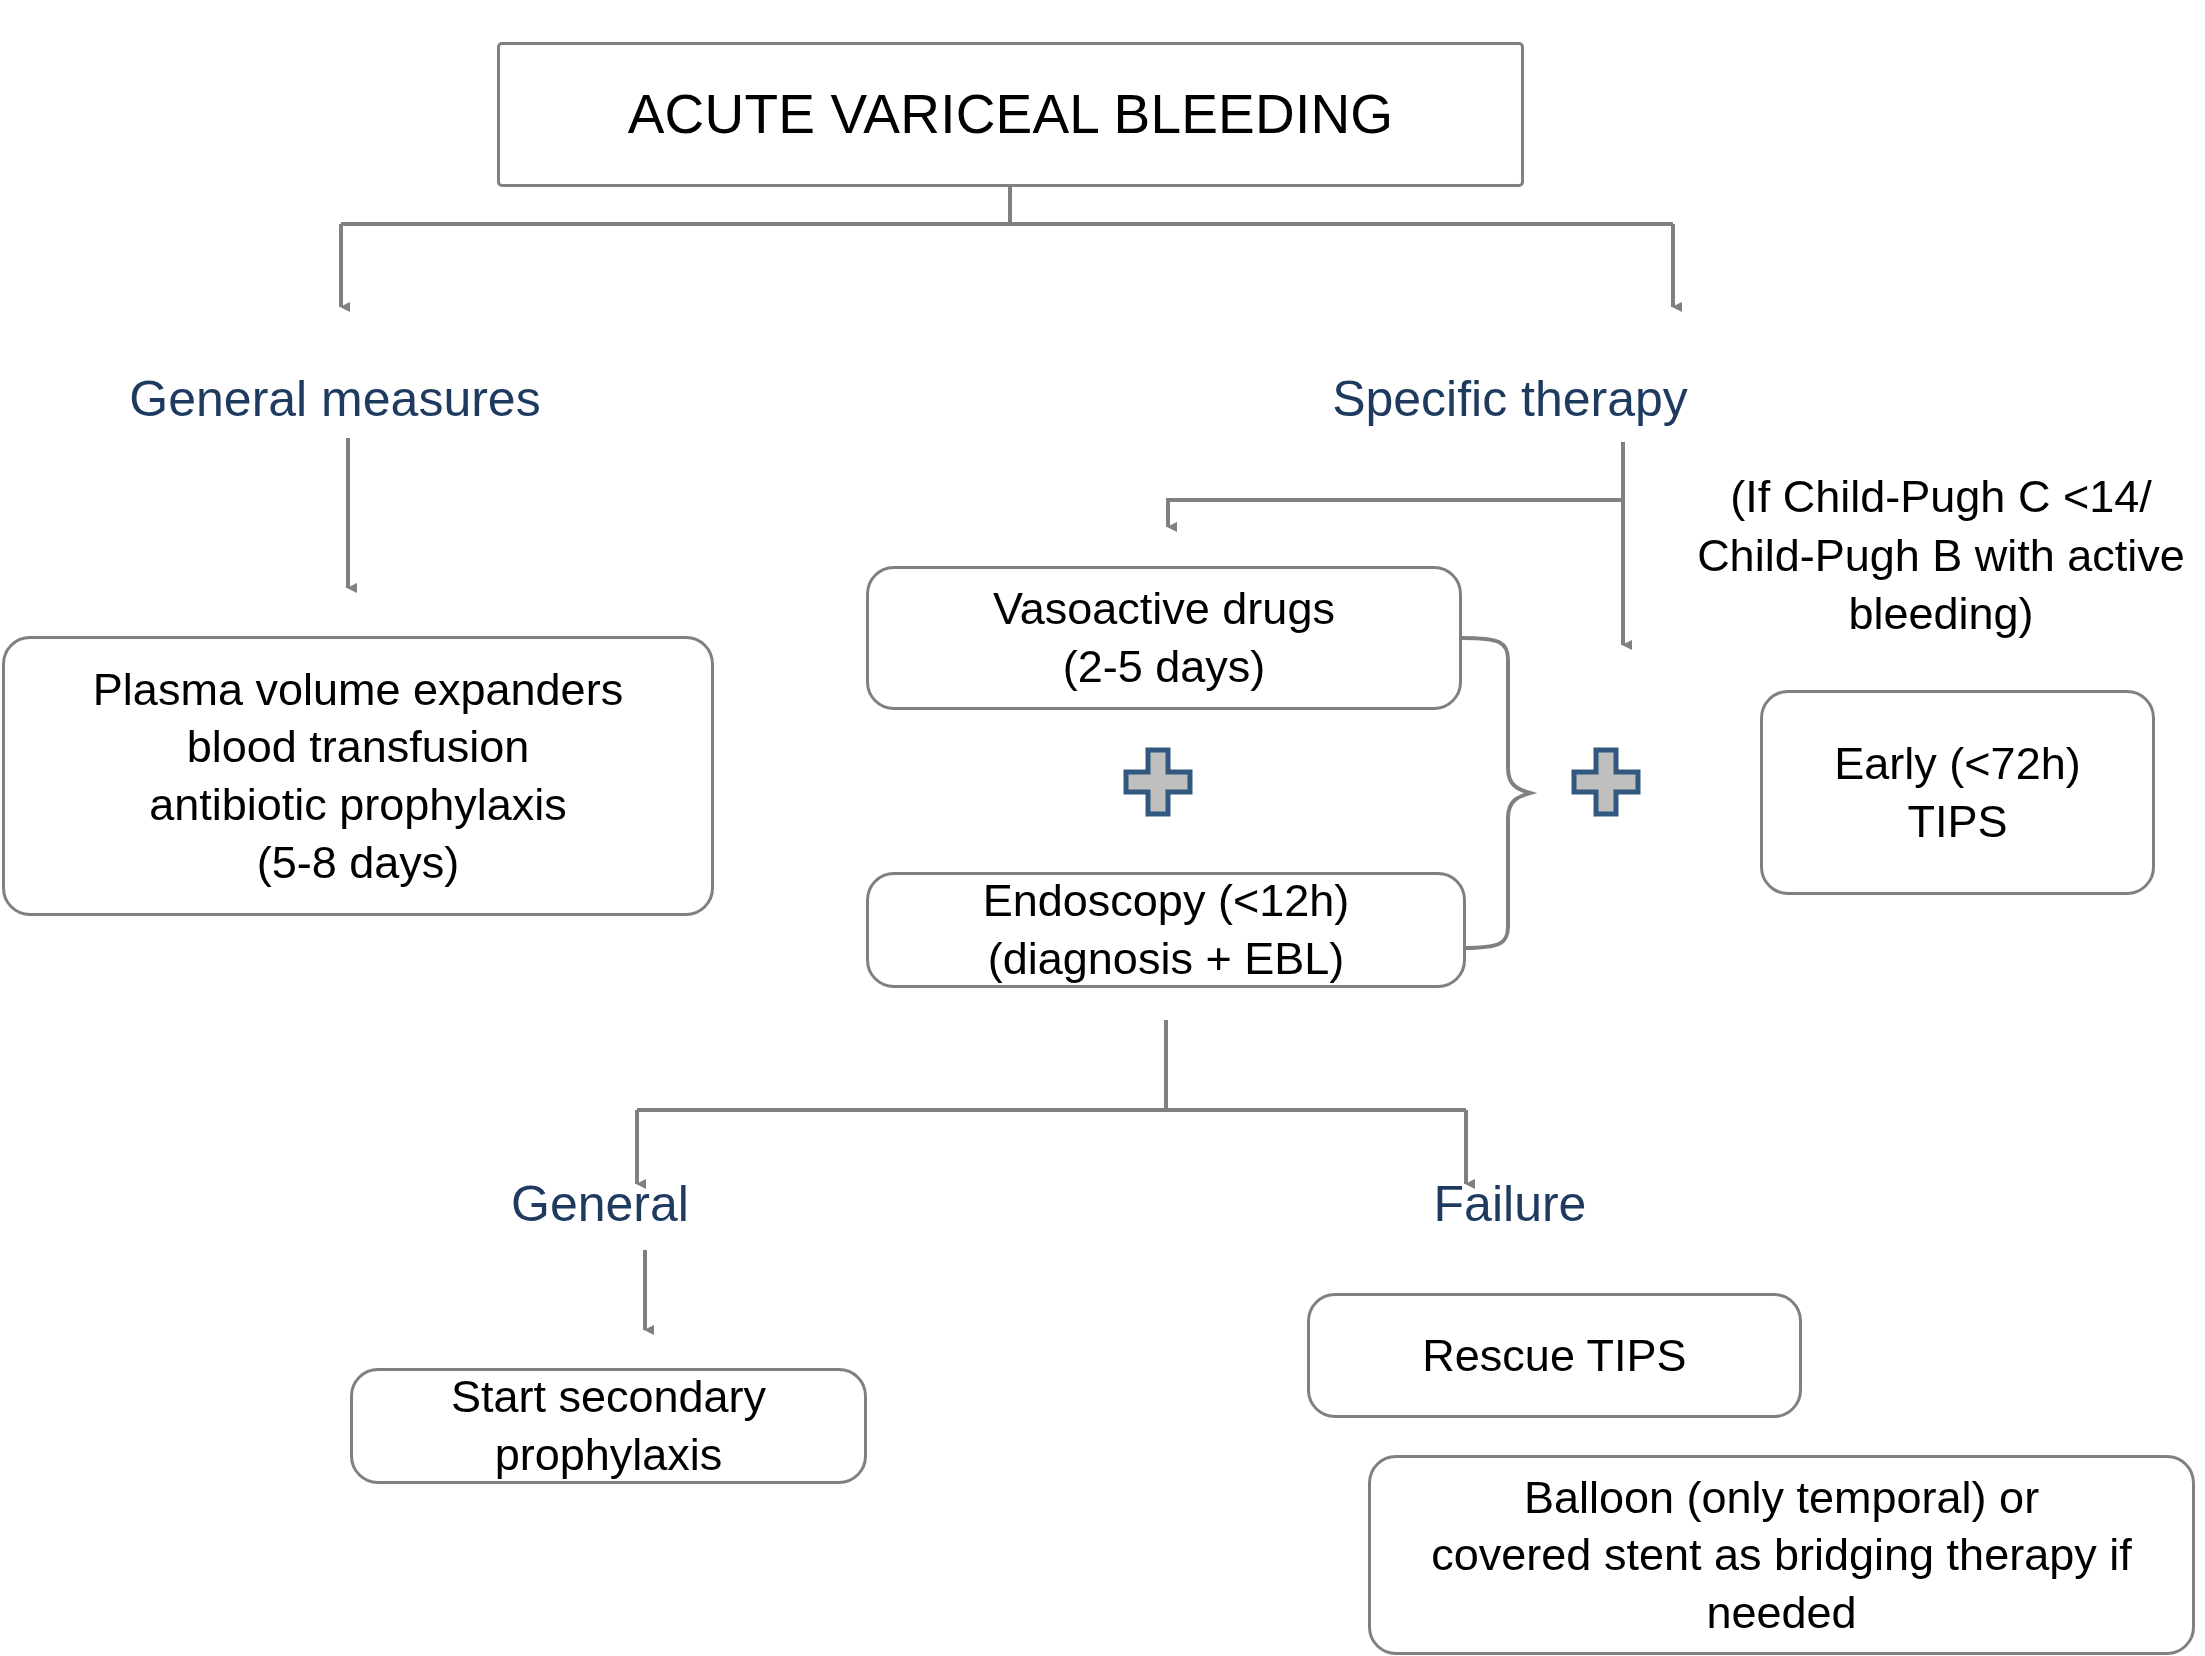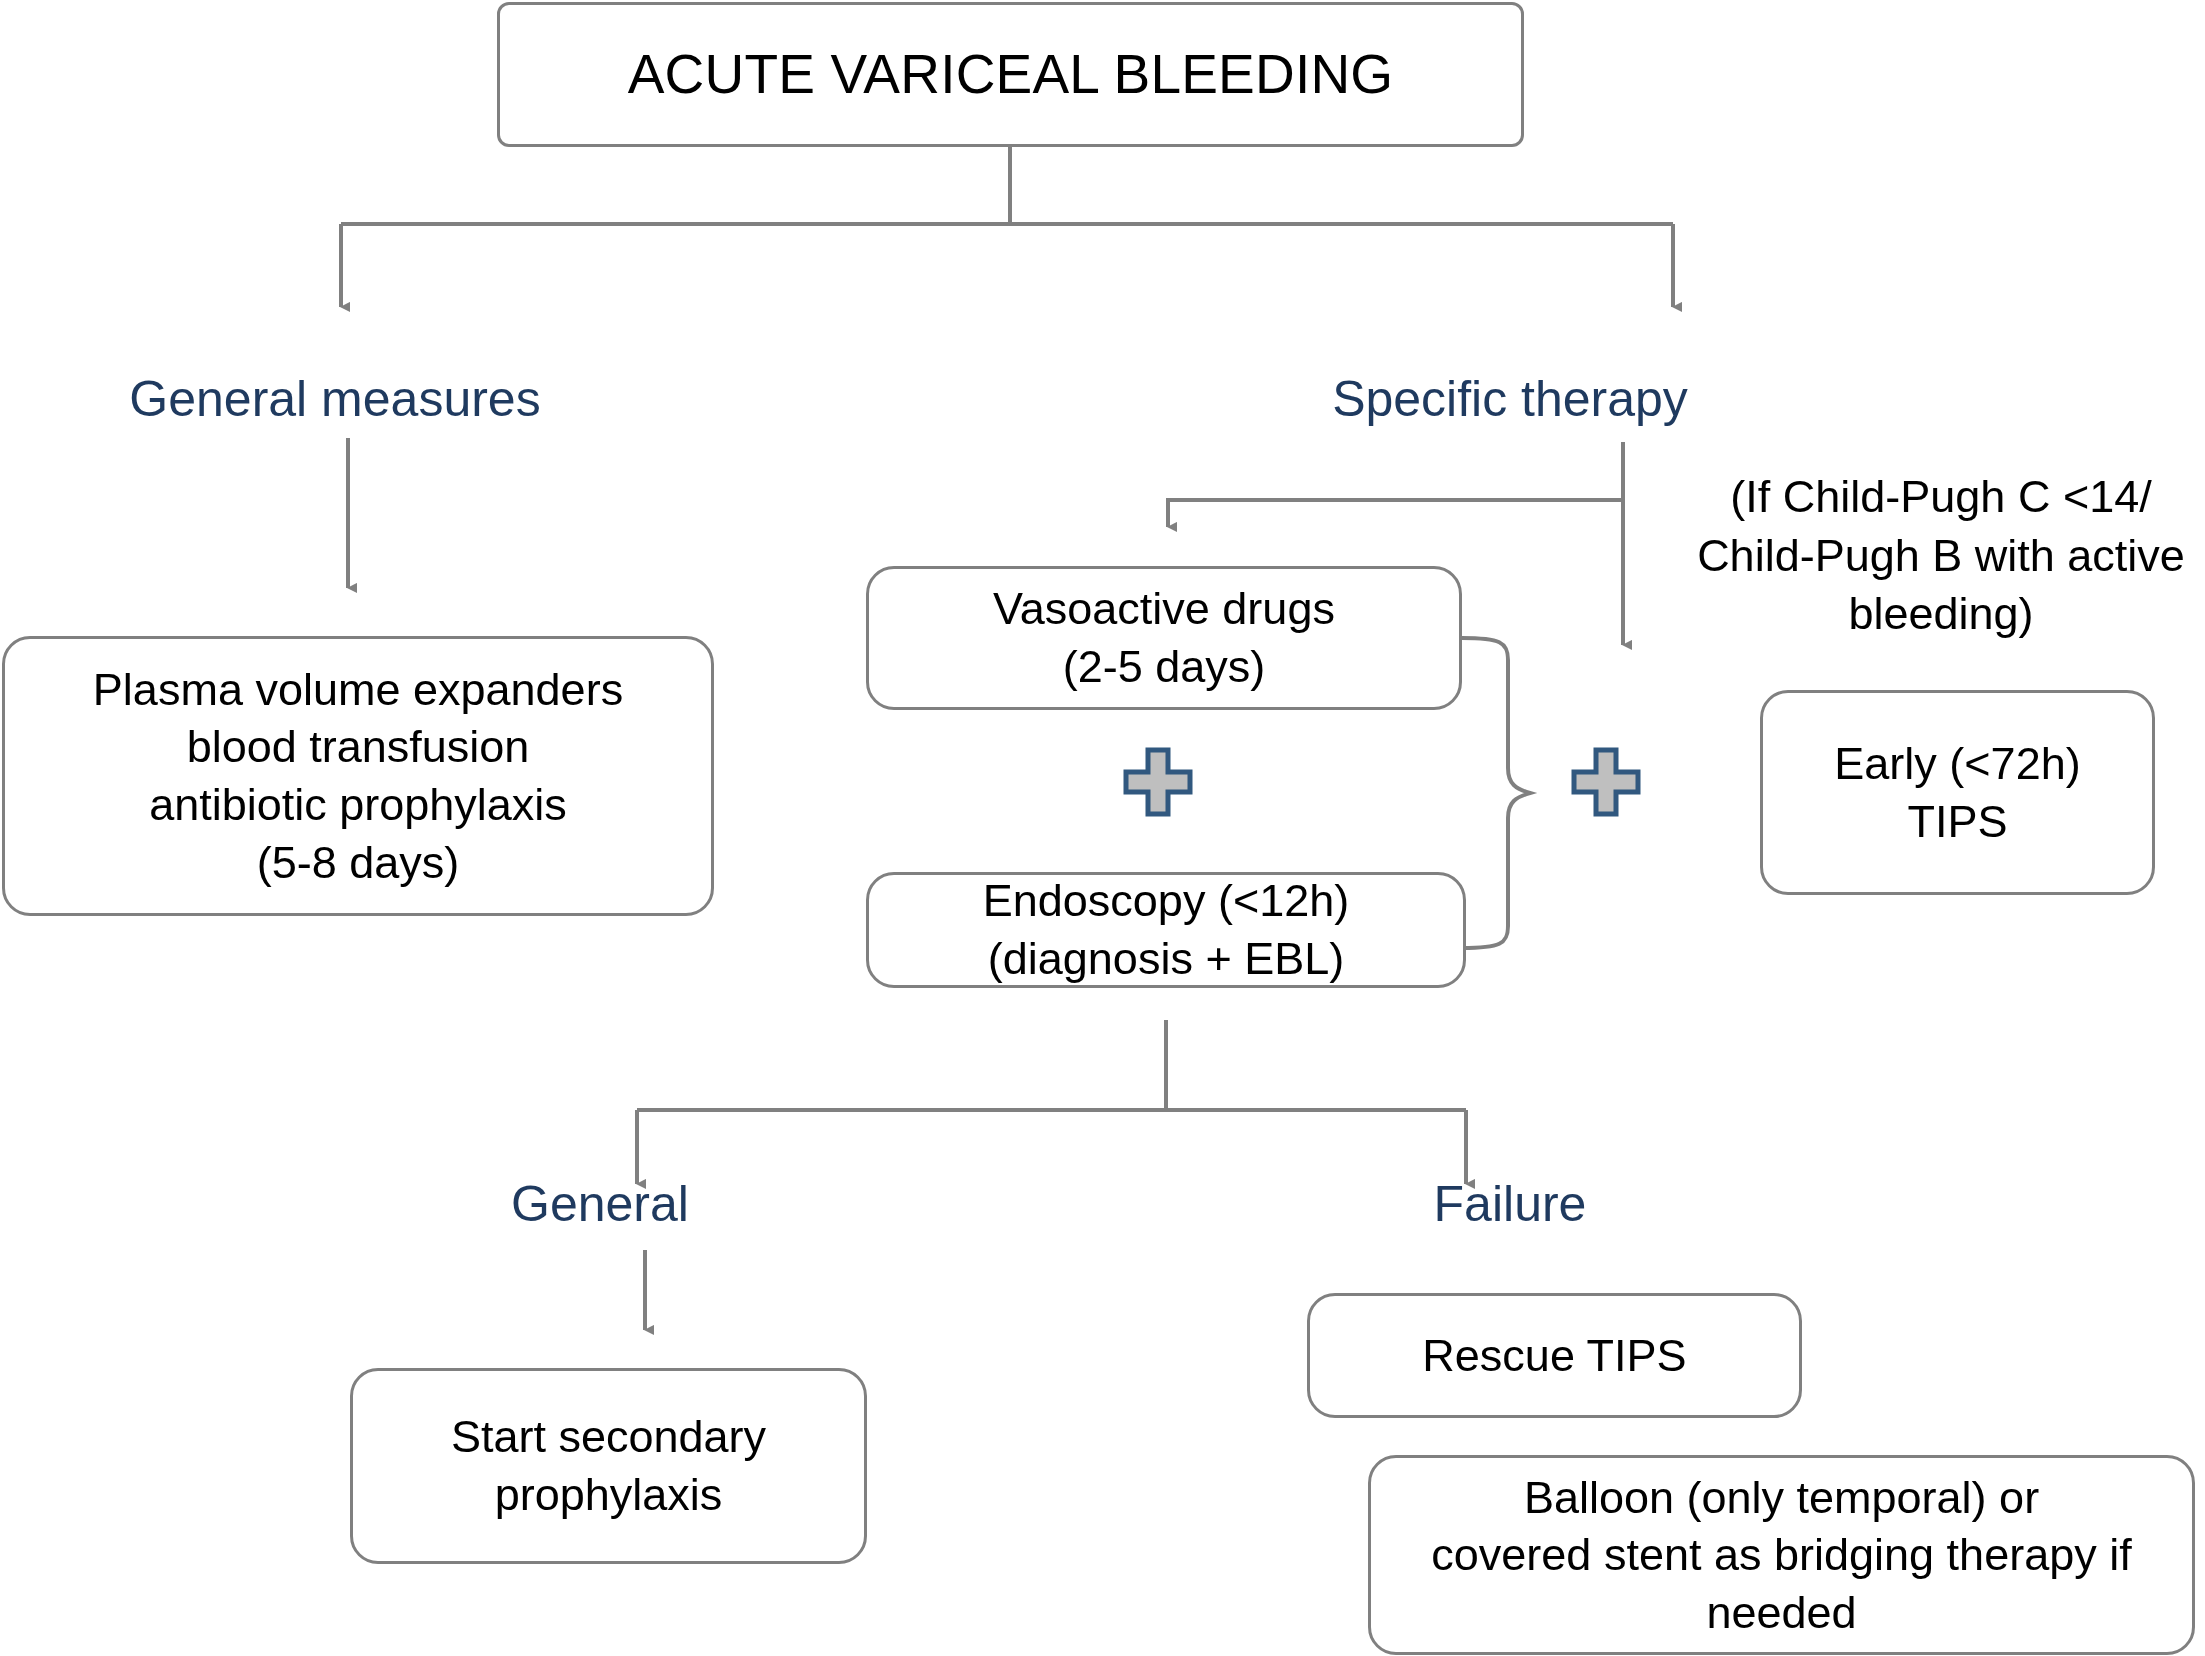--- a/index.html
+++ b/index.html
@@ -33,21 +33,21 @@
     display: flex;
     align-items: center;
     justify-content: center;
     text-align: center;
     color: #000000;
     line-height: 1.28;
     white-space: pre-line;
     z-index: 3;
   }
   .node.rounded { border-radius: 28px; }
-  .node.sharp   { border-radius: 12px; }
+  .node.sharp   { border-radius: 5px; margin-top: 40px; }
 
   
   .label {
     position: absolute;
     text-align: center;
     color: #1F3A5F;
     white-space: nowrap;
     z-index: 3;
   }
   .note {
@@ -80,21 +80,21 @@
   }
   #node-endoscopy {
     left: 866px;  top: 872px; width: 600px;  height: 116px;
     font-size: 45px;
   }
   #node-early-tips {
     left: 1760px; top: 690px; width: 395px;  height: 205px;
     font-size: 45px;
   }
   #node-secondary-prophylaxis {
-    left: 350px;  top: 1368px; width: 517px; height: 196px;
+    left: 350px;  top: 1368px; width: 517px; height: 116px;
     font-size: 45px;
   }
   #node-rescue-tips {
     left: 1307px; top: 1293px; width: 495px; height: 125px;
     font-size: 45px;
   }
   #node-balloon {
     left: 1368px; top: 1455px; width: 827px; height: 200px;
     font-size: 45px;
   }

